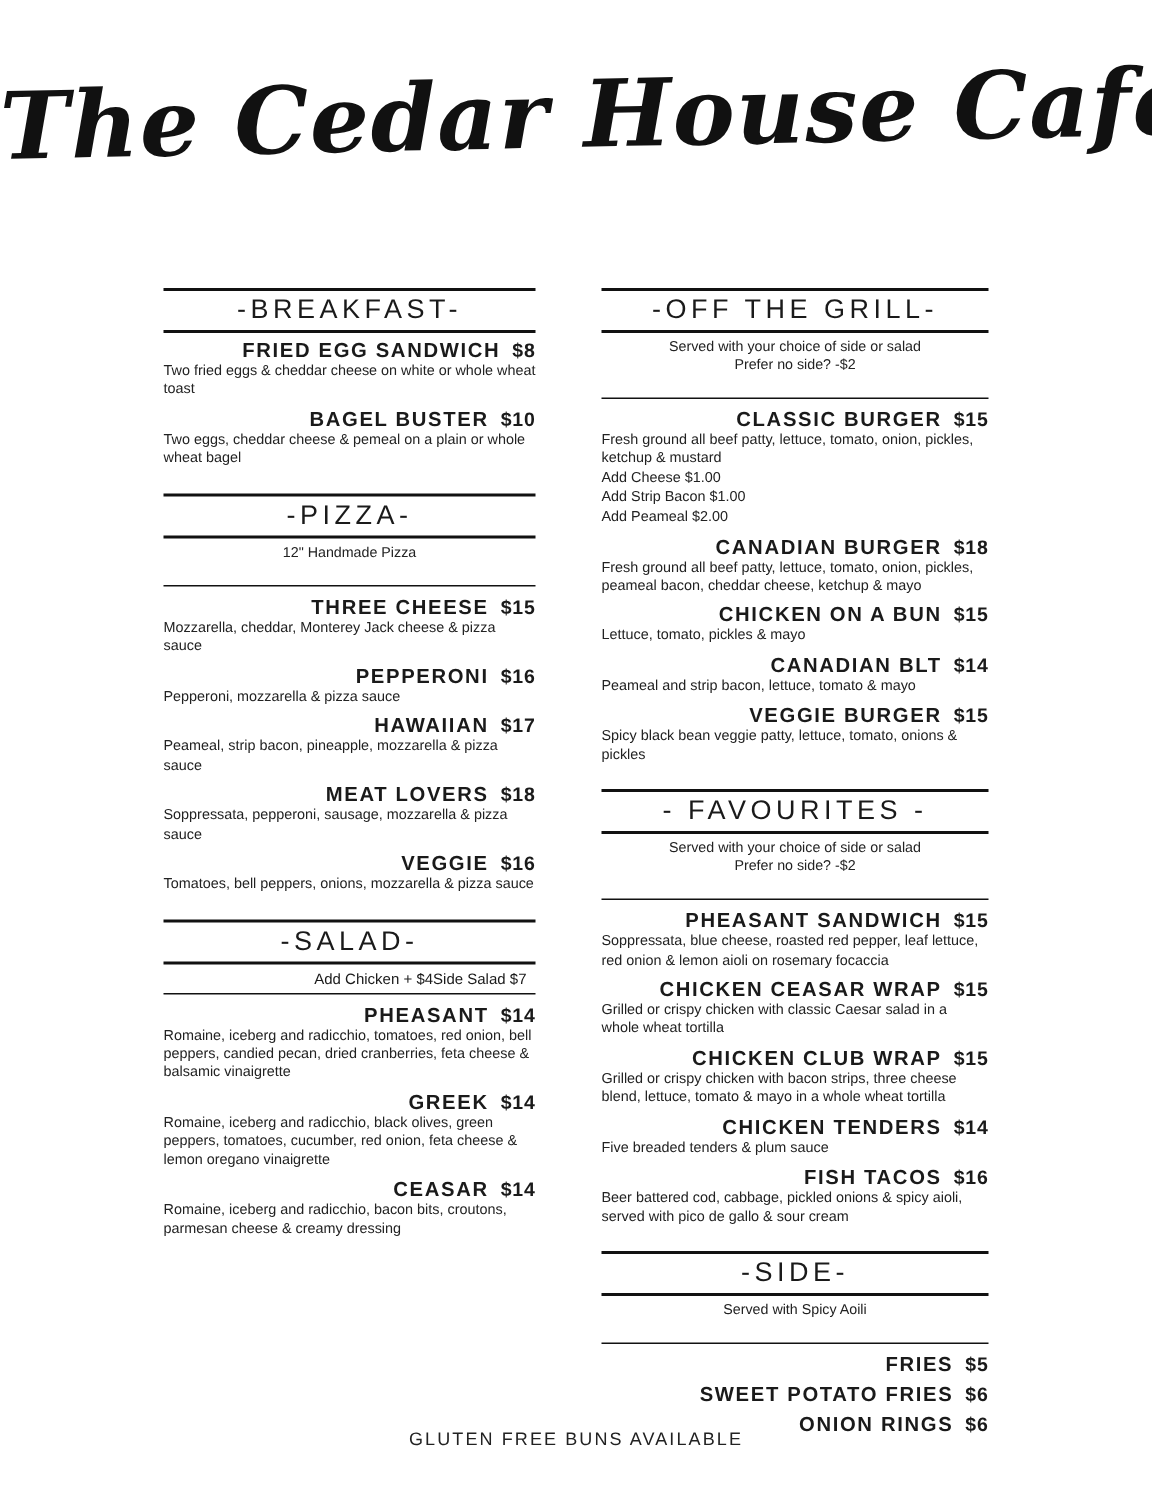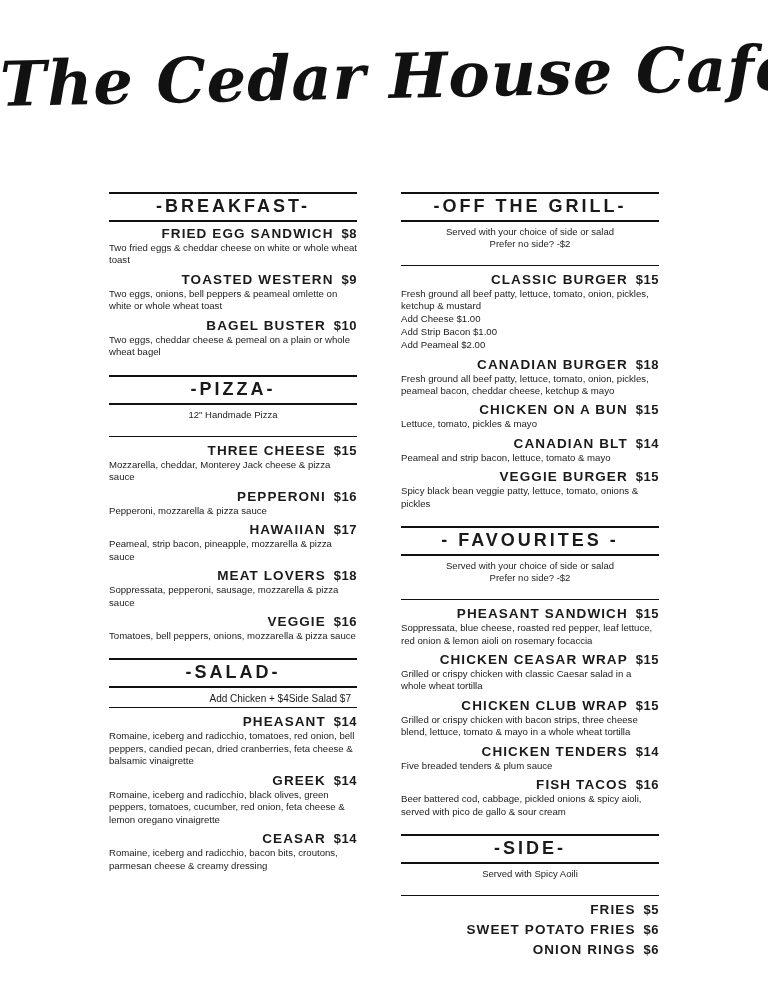--- a/index.html
+++ b/index.html
@@ -57,21 +57,21 @@
     width: 248px;
   }
   .col-right { width: 258px; }
 
   
   .section {
     margin-bottom: 16px;
   }
   .sec-head {
     text-align: center;
-    font-weight: bold;
+    font-weight: normal;
     font-size: 18px;
     letter-spacing: 3px;
     border-top: 2.5px solid #111;
     border-bottom: 2.5px solid #111;
     padding: 2px 0 3px 0;
     margin: 0 0 4px 0;
     text-transform: uppercase;
     font-family: "Liberation Sans", sans-serif;
   }
   .sec-sub {
@@ -158,27 +158,20 @@
 
         <div class="item">
           <div class="item-line">
             <span class="item-name">FRIED EGG SANDWICH</span>
             <span class="item-price">$8</span>
           </div>
           <div class="item-desc">Two fried eggs &amp; cheddar cheese on white or whole wheat toast</div>
         </div>
         <div class="item">
           <div class="item-line">
-            <span class="item-name">TOASTED WESTERN</span>
-            <span class="item-price">$9</span>
-          </div>
-          <div class="item-desc">Two eggs, onions, bell peppers &amp; peameal omlette on white or whole wheat toast</div>
-        </div>
-        <div class="item">
-          <div class="item-line">
             <span class="item-name">BAGEL BUSTER</span>
             <span class="item-price">$10</span>
           </div>
           <div class="item-desc">Two eggs, cheddar cheese &amp; pemeal on a plain or whole wheat bagel</div>
         </div>
       </div>
 
       <div class="section" style="margin-top:14px;">
         <div class="sec-head">-PIZZA-</div>
         <div class="sec-sub">12" Handmade Pizza</div>
@@ -361,14 +354,15 @@
           <div class="item-line">
             <span class="item-name">ONION RINGS</span>
             <span class="item-price">$6</span>
           </div>
         </div>
       </div>
 
     </div>
   </div>
 
+  <div class="footer">GLUTEN FREE BUNS AVAILABLE</div>
 
 </div>
 
 </body></html>

